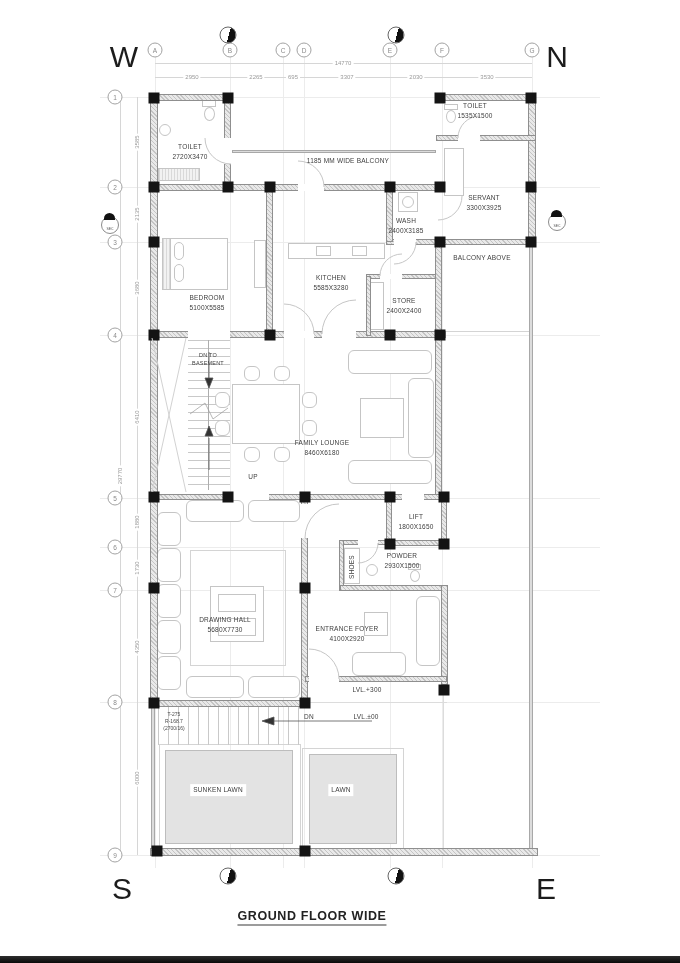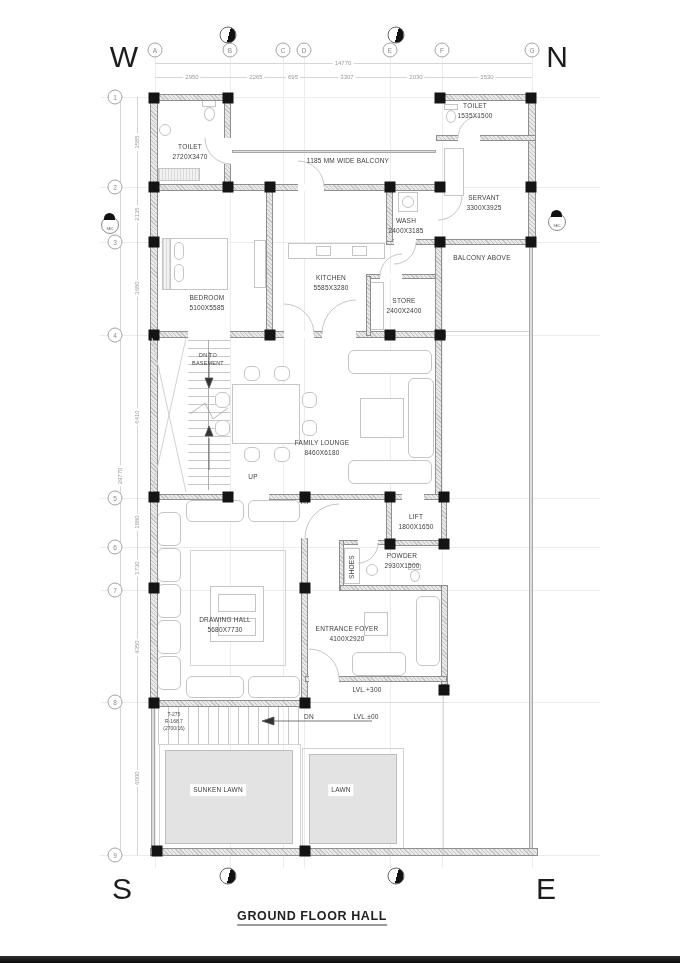--- a/index.html
+++ b/index.html
@@ -369,16 +369,16 @@
     <div>R-168.7</div>
     <div>(2700/16)</div>
   </div>
   <span class="abs lbl ctr" style="left:218px;top:790px;background:#fff;padding:1px 3px">SUNKEN LAWN</span>
   <span class="abs lbl ctr" style="left:341px;top:790px;background:#fff;padding:1px 3px">LAWN</span>
 
   <span class="abs compass ctr" style="left:124px;top:57px">W</span>
   <span class="abs compass ctr" style="left:557px;top:57px">N</span>
   <span class="abs compass ctr" style="left:122px;top:889px">S</span>
   <span class="abs compass ctr" style="left:546px;top:889px">E</span>
-  <span class="abs title ctr" style="left:312px;top:917px">GROUND FLOOR HALL</span>
+  <span class="abs title ctr" style="left:312px;top:917px">GROUND FLOOR WIDE</span>
 
   <div class="abs bottombar"></div>
 </div>
 
 </body></html>

